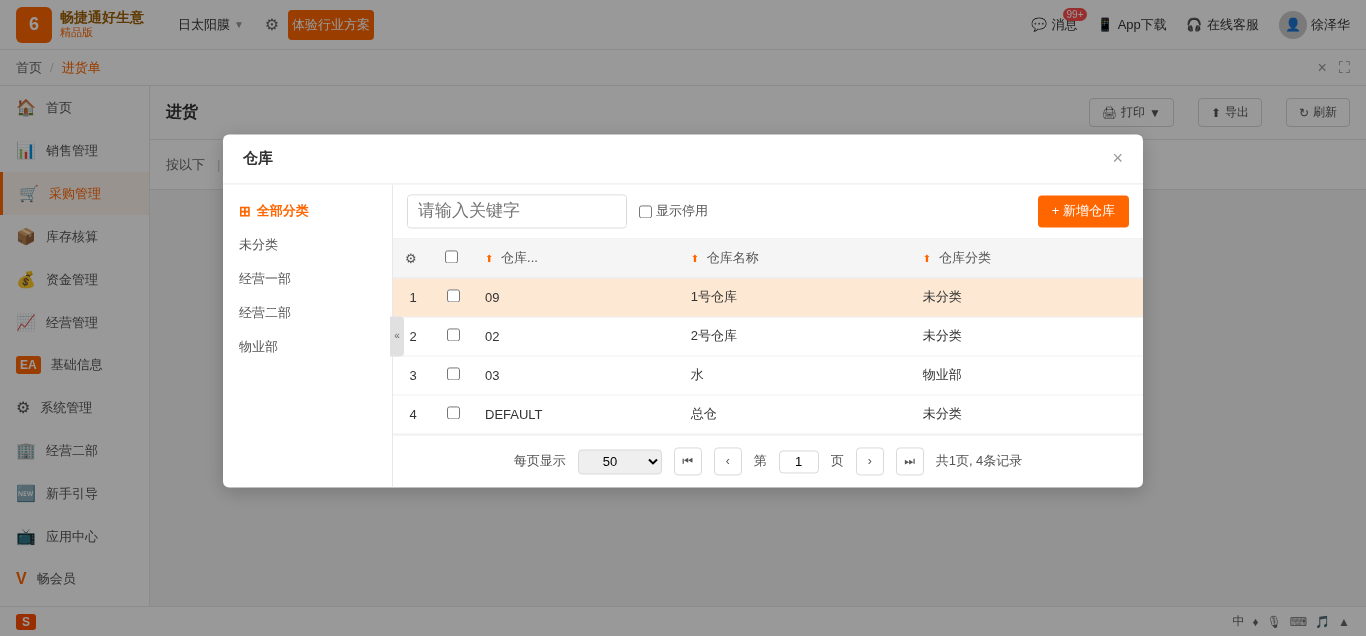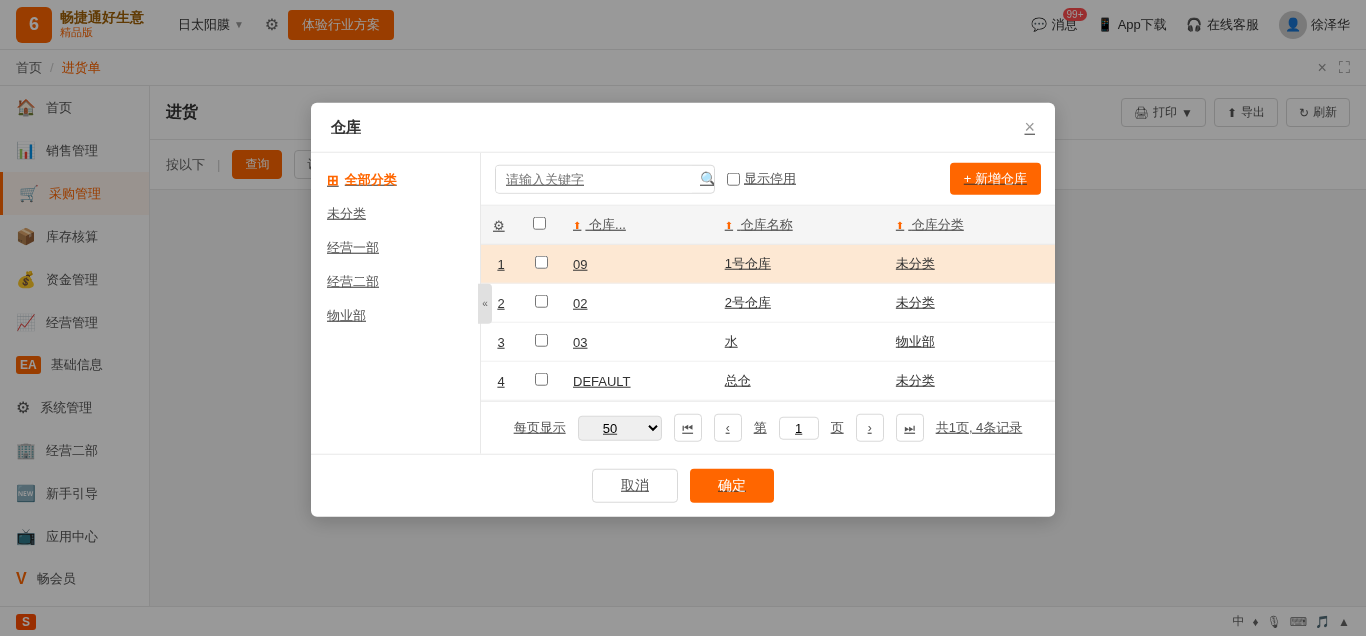--- a/index.html
+++ b/index.html
@@ -36,21 +36,21 @@
       padding: 0 12px; font-size: 13px; color: #333; cursor: pointer;
     }
     .header-store .arrow { color: #999; font-size: 10px; }
     .header-settings-btn {
       width: 32px; height: 32px; border: none; background: none;
       cursor: pointer; display: flex; align-items: center; justify-content: center;
       color: #666; font-size: 16px;
     }
     .header-trial-btn {
       background: #ff6600; color: #fff; border: none; border-radius: 4px;
-      padding: 6px 14px; font-size: 13px; cursor: pointer;
+      padding: 6px 4px; font-size: 13px; cursor: pointer;
     }
     .header-right {
       margin-left: auto;
       display: flex; align-items: center; gap: 20px;
     }
     .header-right-item {
       display: flex; align-items: center; gap: 4px;
       font-size: 13px; color: #333; cursor: pointer; position: relative;
     }
     .badge {
@@ -103,21 +103,21 @@
     }
 
     
     .page-header {
       background: #fff;
       padding: 12px 16px;
       border-bottom: 1px solid #e8e8e8;
       display: flex; align-items: center; justify-content: space-between;
     }
     .page-title { font-size: 16px; font-weight: bold; color: #333; }
-    .page-actions { display: flex; gap: 8px; align-items: center; }
+    .page-actions { display: flex; gap: 24px; align-items: center; }
     .btn-action {
       border: 1px solid #d9d9d9; background: #fff; border-radius: 4px;
       padding: 5px 12px; font-size: 12px; cursor: pointer; color: #555;
       display: flex; align-items: center; gap: 4px;
     }
     .btn-primary { background: #ff6600; border-color: #ff6600; color: #fff; }
     .btn-refresh { border: 1px solid #d9d9d9; background: #fff; }
 
     
     .filter-area {
@@ -133,27 +133,26 @@
       background: rgba(0,0,0,0.4); z-index: 100;
     }
 
     
     .modal {
       position: fixed;
       top: 50%; left: 50%;
       transform: translate(-50%, -52%);
       background: #fff;
       border-radius: 6px;
-      width: 744px;
+      width: 920px;
       max-height: 560px;
       z-index: 200;
       box-shadow: 0 4px 20px rgba(0,0,0,0.2);
       display: flex;
       flex-direction: column;
-      text-decoration: underline;
     }
     .modal-header {
       display: flex; align-items: center; justify-content: space-between;
       padding: 14px 20px;
       border-bottom: 1px solid #e8e8e8;
     }
     .modal-title { font-size: 15px; font-weight: bold; color: #333; }
     .modal-close { cursor: pointer; color: #999; font-size: 18px; background: none; border: none; }
     .modal-body {
       display: flex;
@@ -194,21 +193,21 @@
     .table-toolbar {
       display: flex; align-items: center; padding: 10px 14px; gap: 12px;
       border-bottom: 1px solid #e8e8e8;
     }
     .search-box {
       display: flex; align-items: center;
       border: 1px solid #d9d9d9; border-radius: 4px; overflow: hidden;
       width: 220px;
     }
     .search-box input {
-      border: none; outline: none; padding: 6px 10px; font-size: 13px; flex: 1;
+      border: none; outline: none; padding: 6px 10px; font-size: 17px; flex: 1;
       color: #999;
     }
     .search-box .search-btn {
       border: none; background: none; padding: 0 8px; cursor: pointer; color: #666; font-size: 14px;
     }
     .show-disabled-label {
       display: flex; align-items: center; gap: 4px; color: #555; font-size: 13px; cursor: pointer;
     }
     .show-disabled-label input[type=checkbox] { cursor: pointer; }
     .btn-add-warehouse {
@@ -536,24 +535,20 @@
         <span class="pager-label">第</span>
         <input class="pager-input" type="text" value="1" style="">
         <span class="pager-label">页</span>
         <button class="pager-btn">›</button>
         <button class="pager-btn">⏭</button>
         <span class="pager-info">共1页, 4条记录</span>
       </div>
     </div>
   </div>
 
-  <div class="modal-footer">
-    <button class="btn-cancel">取消</button>
-    <button class="btn-confirm">确定</button>
-  </div>
 </div>
 
 <div class="status-bar">
   <div style="display:flex;align-items:center;gap:4px;">
     <span style="background:#ff4d00;color:#fff;border-radius:3px;padding:1px 6px;font-size:12px;font-weight:bold;">S</span>
   </div>
   <div class="status-bar-right">
     <span>中</span>
     <span>♦</span>
     <span>🎙</span>

